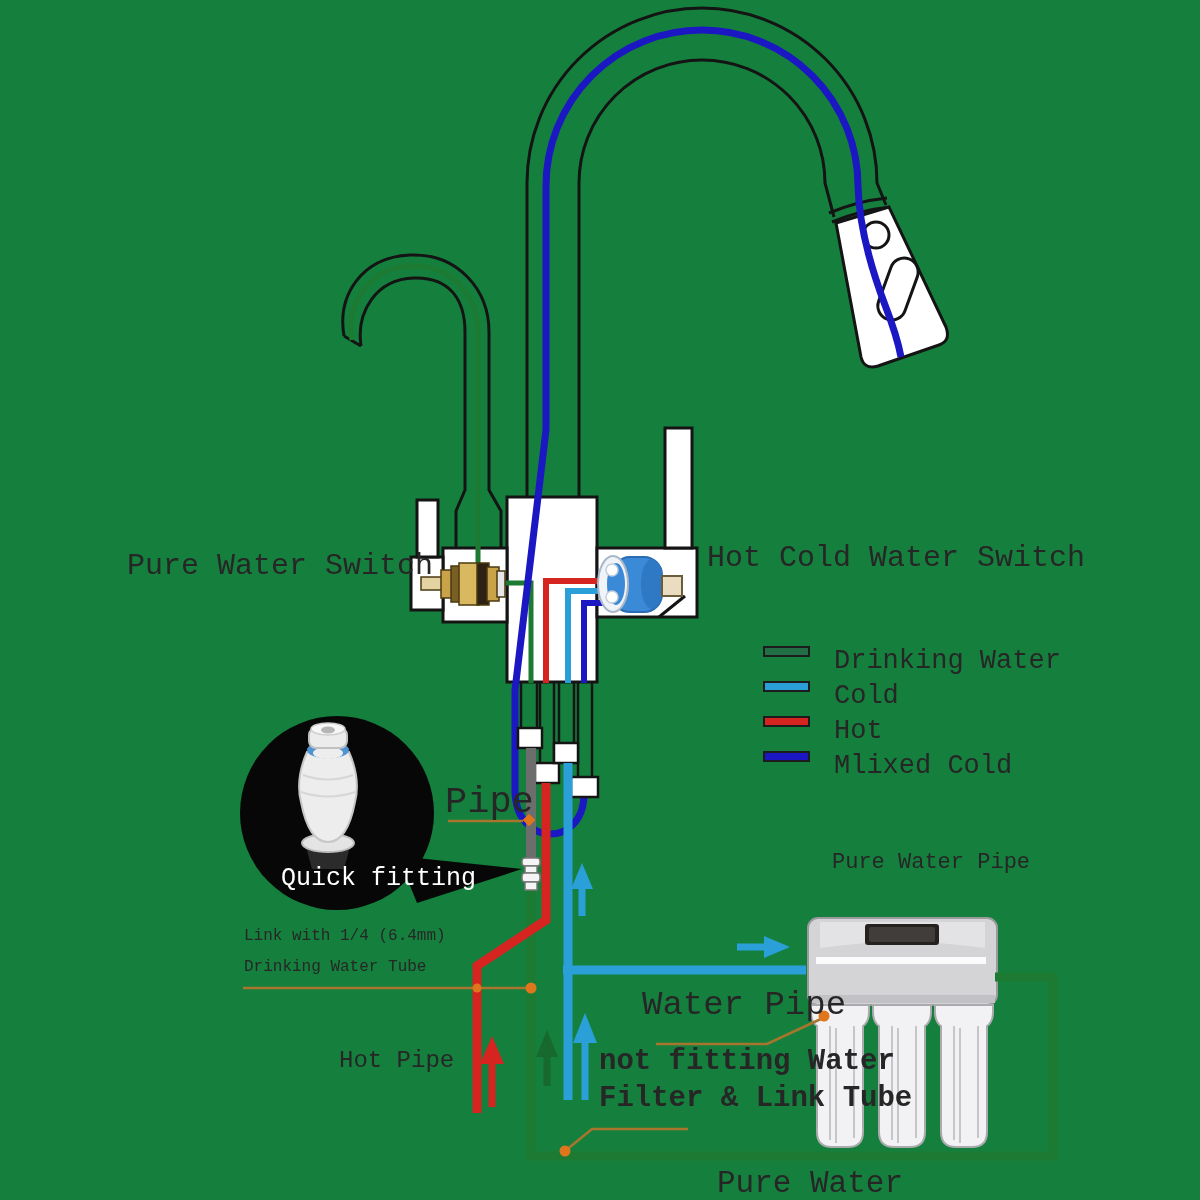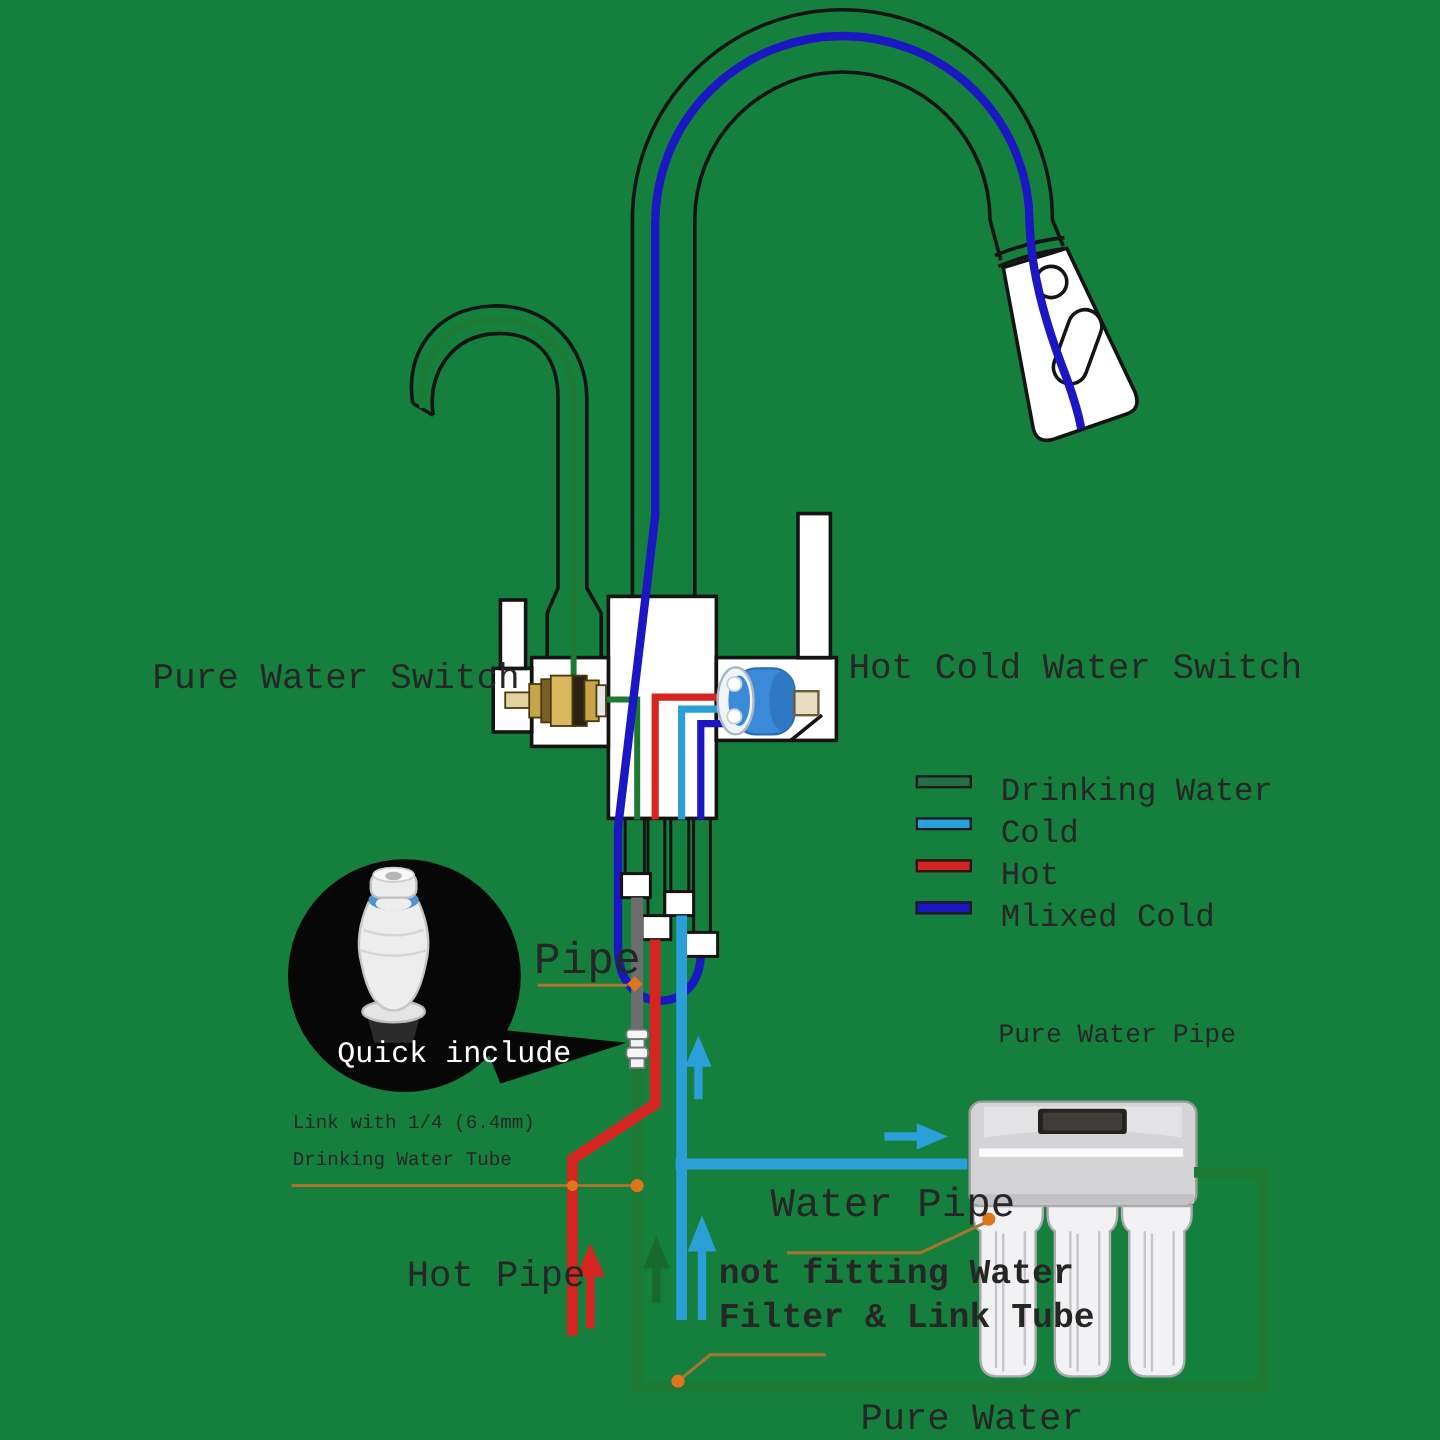--- a/index.html
+++ b/index.html
@@ -5,21 +5,21 @@
   html,body{margin:0;padding:0;background:#ffffff;}
   #stage{position:relative;width:1200px;height:1200px;background:#15803d;overflow:hidden;
          font-family:Liberation Mono, monospace;color:#262626;}
   #stage svg{position:absolute;left:0;top:0;}
   .lbl{position:absolute;white-space:nowrap;color:#262626;}
   .lbl-pws{left:127px;top:549px;font-size:30px;}
   .lbl-hcs{left:707px;top:541px;font-size:30px;}
   .lbl-pipe{left:445px;top:781px;font-size:37px;}
   .lbl-qf{left:281px;top:864px;font-size:25px;color:#ffffff;}
   .lbl-link{left:244px;top:921px;font-size:16px;line-height:31px;white-space:nowrap;}
-  .lbl-hot{left:339px;top:1047px;font-size:31px;}
+  .lbl-hot{left:339px;top:1047px;font-size:24px;}
   .lbl-cold{left:642px;top:986px;font-size:34px;}
   .lbl-ni{left:599px;top:1043px;font-size:29px;font-weight:bold;line-height:37px;}
   .lbl-pwp{left:832px;top:850px;font-size:22px;}
   .lbl-pw{left:717px;top:1166px;font-size:31px;}
   .legend{position:absolute;left:763px;top:646px;}
   .legend-row{display:flex;height:35px;gap:11px;}
   .legend-swatch{display:inline-block;width:47px;height:11px;border:2px solid #1c1c1c;box-sizing:border-box;}
   .legend-label{margin-left:13px;font-size:27px;color:#262626;}
 </style>
 </head>
@@ -175,21 +175,21 @@
     <rect x="522" y="858" width="18" height="8" rx="3"></rect>
     <rect x="525" y="866" width="12" height="7"></rect>
     <rect x="522" y="873" width="18" height="9" rx="3"></rect>
     <rect x="525" y="882" width="12" height="8"></rect>
   </g>
 </svg>
 
 <div class="lbl lbl-pws">Pure Water Switch</div>
 <div class="lbl lbl-hcs">Hot Cold Water Switch</div>
 <div class="lbl lbl-pipe">Pipe</div>
-<div class="lbl lbl-qf">Quick include</div>
+<div class="lbl lbl-qf">Quick fitting</div>
 <div class="lbl lbl-link">
   <div>Link with 1/4 (6.4mm)</div>
   <div>Drinking Water Tube</div>
 </div>
 <div class="lbl lbl-hot">Hot Pipe</div>
 <div class="lbl lbl-cold">Water Pipe</div>
 <div class="lbl lbl-ni">
   <div>not fitting Water</div>
   <div>Filter &amp; Link Tube</div>
 </div>

